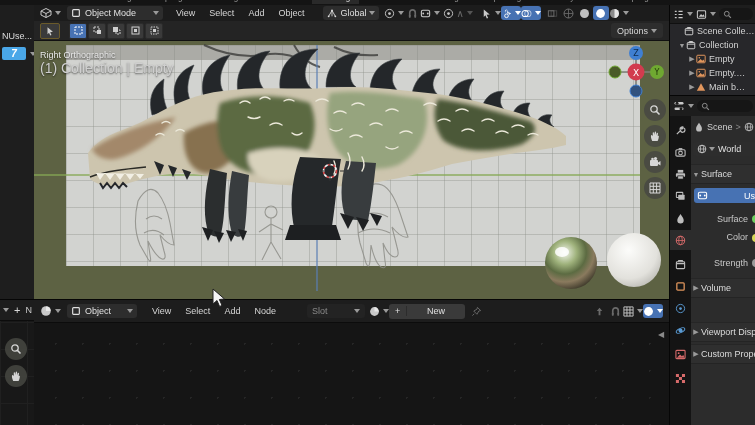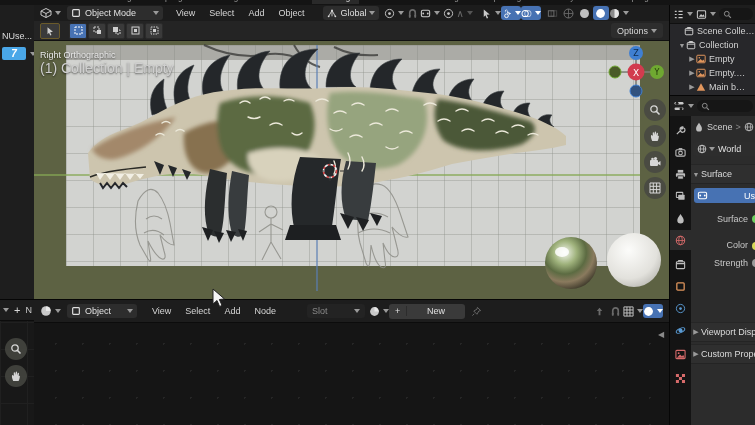--- a/index.html
+++ b/index.html
@@ -751,27 +751,31 @@
       <div class="abs clip" style="left:3px;top:72px;width:62px;height:15px;background:#4772b3;border-radius:3px;display:flex;align-items:center;color:#fff;">
         <svg width="11" height="11" style="margin:0 0 0 3px;color:#fff;flex:0 0 auto;">
             <use href="#i-node"></use>
           </svg>
         <span style="margin-left:36px;">Use Nodes</span>
       </div>
       <div class="prow" style="top:98px;">
           <span>Surface</span>
           <span class="dot" style="background:#6fcf5f;"></span>
         </div>
-      <div class="prow" style="top:124px;align-items:flex-end;">
+      <div class="prow" style="top:116px;align-items:flex-end;">
           <span>Color</span>
           <span class="dot" style="background:#d8d858;"></span>
         </div>
       <div class="prow" style="top:142px;">
           <span>Strength</span>
           <span class="dot" style="background:#9a9a9a;"></span>
+        </div>
+      <div class="phead" style="top:162px;">
+          <span class="disclose">▶</span>
+          <span class="clip">Volume</span>
         </div>
       <div class="phead" style="top:206px;">
           <span class="disclose">▶</span>
           <span class="clip">Viewport Display</span>
         </div>
       <div class="phead" style="top:228px;">
           <span class="disclose">▶</span>
           <span class="clip">Custom Properties</span>
         </div>
     </div>

